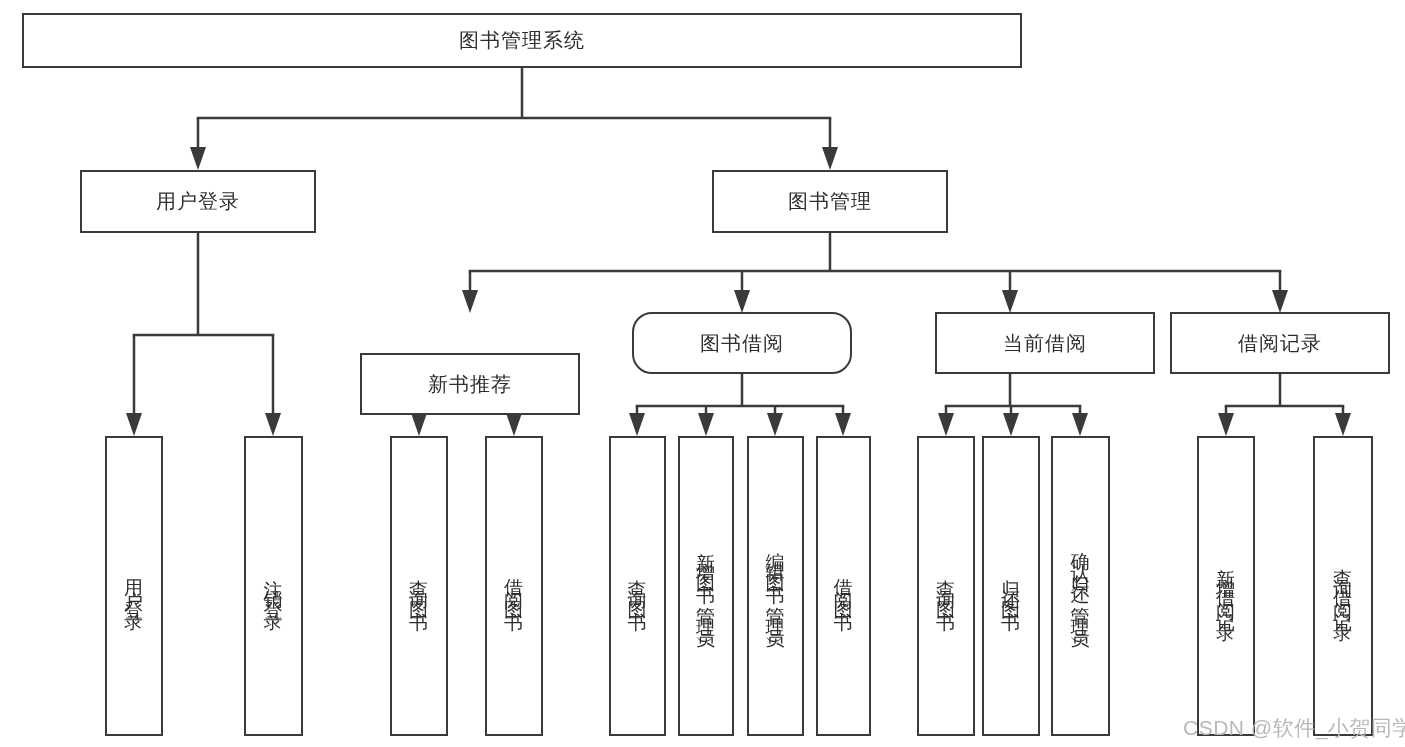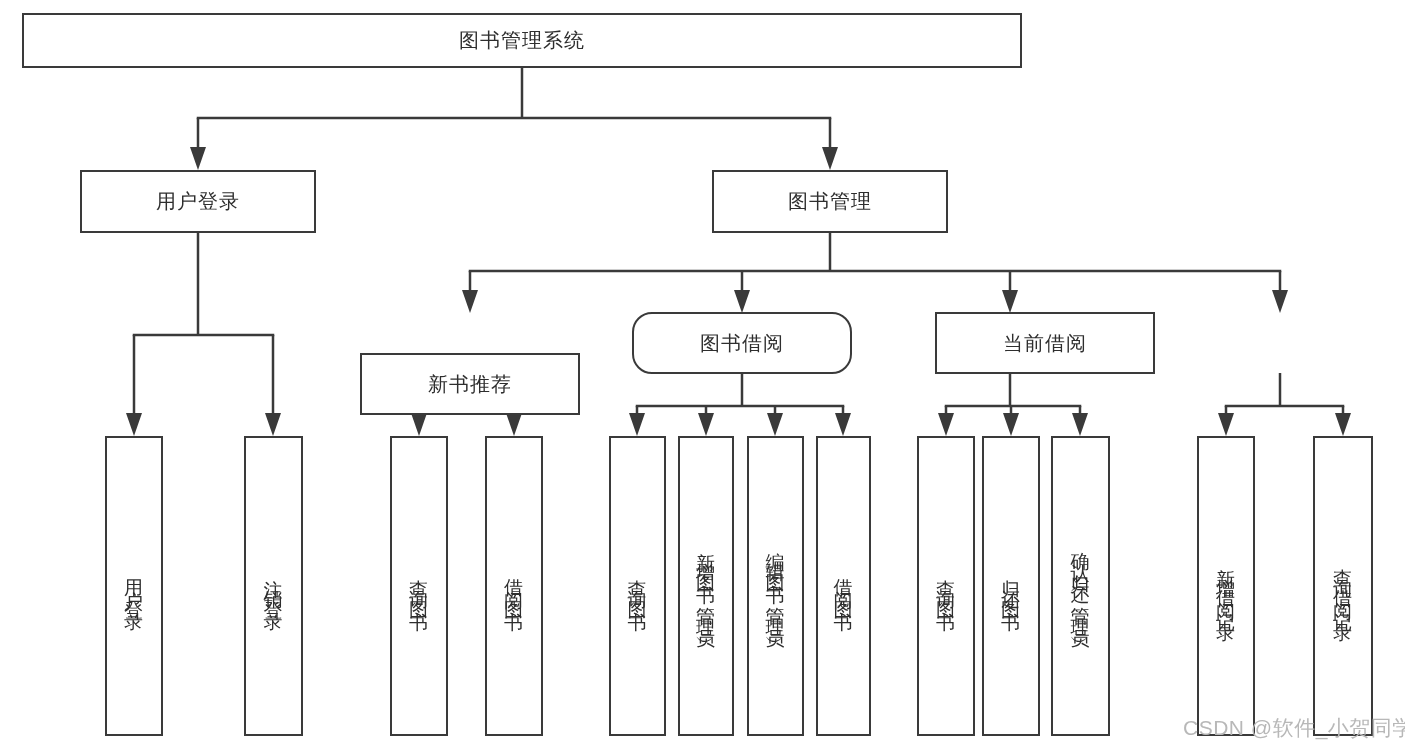--- a/index.html
+++ b/index.html
@@ -139,20 +139,23 @@
 
   <div class="node" style="left:360px; top:312px; width:220px; height:62px;margin-top:41px;">
     <span class="h-label">新书推荐</span>
   </div>
   <div class="node" style="left:632px; top:312px; width:220px; height:62px;border-radius:20px;">
     <span class="h-label">图书借阅</span>
   </div>
   <div class="node" style="left:900px; top:312px; width:220px; height:62px;margin-left:35px;">
     <span class="h-label">当前借阅</span>
   </div>
+  <div class="node" style="left:1170px; top:312px; width:220px; height:62px;">
+    <span class="h-label">借阅记录</span>
+  </div>
 
   <div class="node" style="left:105px; top:436px; width:58px; height:300px;">
     <span class="v-text">用户登录</span>
   </div>
   <div class="node" style="left:244px; top:436px; width:59px; height:300px;">
     <span class="v-text">注销登录</span>
   </div>
 
   <div class="node" style="left:390px; top:436px; width:58px; height:300px;">
     <span class="v-text">查询图书</span>

